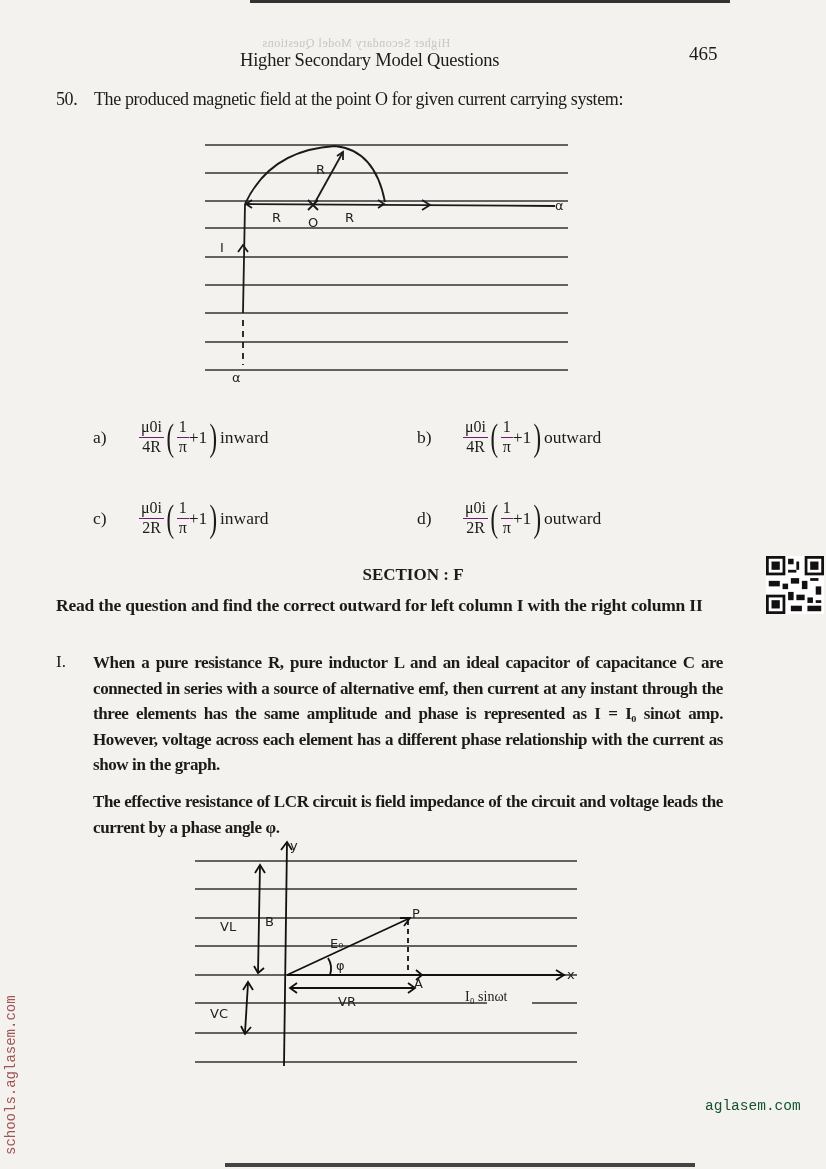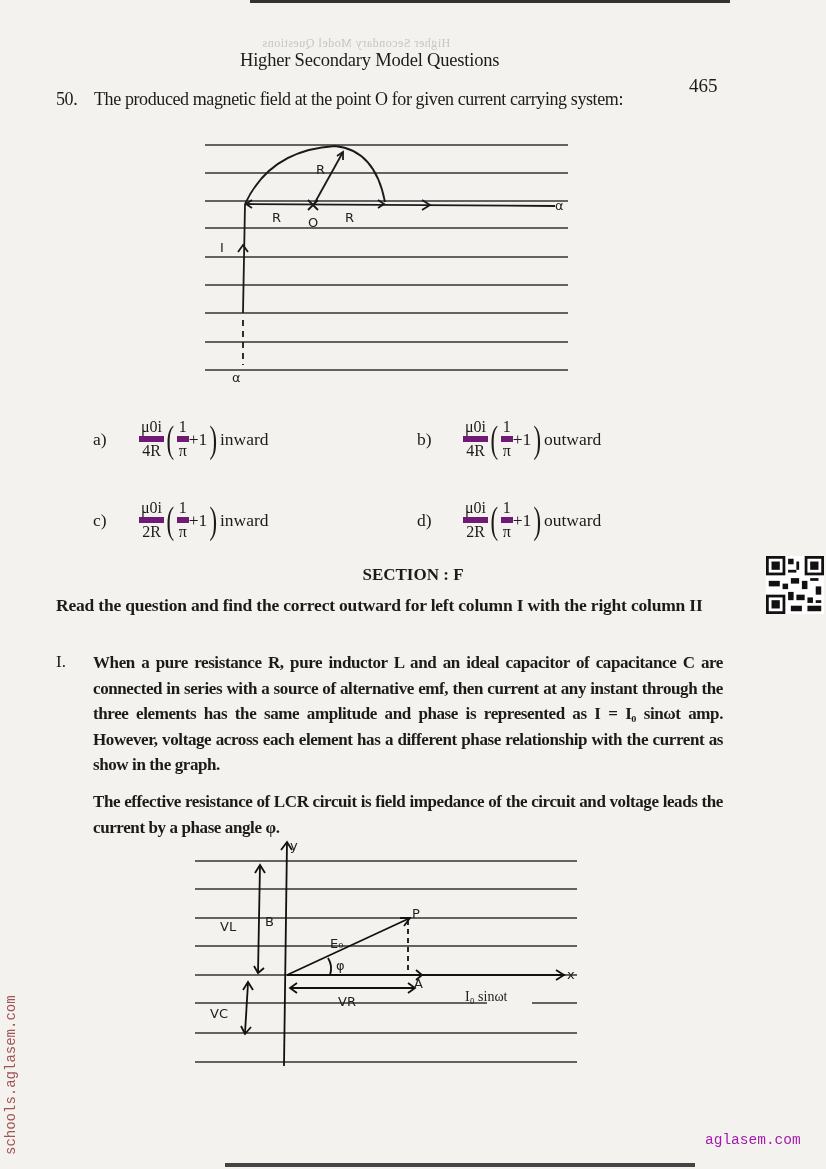--- a/index.html
+++ b/index.html
@@ -1,36 +1,36 @@
 <!DOCTYPE html>
 <html><head>
 <meta charset="utf-8">
 <style>
   html,body{margin:0;padding:0;}
   body{width:826px;height:1169px;background:#f4f2ef;position:relative;overflow:hidden;font-family:"Liberation Serif",serif;color:#1c1b1a;}
   .topbar{position:absolute;left:250px;top:0;width:480px;height:3px;background:#333;}
   .botbar{position:absolute;left:225px;top:1163px;width:470px;height:4px;background:#444;}
   .header-title{position:absolute;left:240px;top:50px;font-size:18.5px;letter-spacing:-0.2px;}
   .ghost{position:absolute;left:262px;top:36px;font-size:12px;color:#c9c4bd;letter-spacing:0.5px;}
-  .page-num{position:absolute;left:689px;top:43px;font-size:19px;margin-top:32px;}
+  .page-num{position:absolute;left:689px;top:43px;font-size:19px;}
   .q30{position:absolute;left:56px;top:89px;font-size:18px;letter-spacing:-0.4px;}
   .q30 .num{display:inline-block;width:38px;}
   svg{position:absolute;overflow:visible;}
   .opt{position:absolute;font-size:17.5px;display:flex;align-items:center;}
   .opt .lbl{width:46px;}
   .frac{display:inline-flex;flex-direction:column;align-items:center;font-size:16px;line-height:1.15;}
-  .frac .n{border-bottom:6px solid #701a75;padding:0 2px;}
+  .frac .n{border-bottom:1px solid #701a75;padding:0 2px;}
   .paren{font-size:38px;font-weight:100;line-height:1;transform:scaleX(0.6);display:inline-block;}
   .inner{display:inline-flex;align-items:center;}
   .section{position:absolute;left:0;width:826px;top:565px;text-align:center;font-weight:bold;font-size:17px;}
   .instr{position:absolute;left:56px;top:594px;width:668px;font-weight:bold;font-size:17.5px;line-height:23px;letter-spacing:-0.2px;}
   .para{position:absolute;left:93px;width:630px;font-size:17px;line-height:25.5px;text-align:justify;letter-spacing:-0.4px;font-weight:bold;}
   .roman{position:absolute;left:56px;top:652px;font-size:17px;}
   .wm-side{position:absolute;left:3px;top:1155px;transform-origin:left top;transform:rotate(-90deg);font-family:"Liberation Mono",monospace;font-size:14px;color:#a05555;white-space:nowrap;}
-  .wm-bot{position:absolute;left:705px;top:1132px;font-family:"Liberation Mono",monospace;font-size:14.5px;color:#a21caf;}
+  .wm-bot{position:absolute;left:705px;top:1098px;font-family:"Liberation Mono",monospace;font-size:14.5px;color:#14532d;}
   .qr{position:absolute;left:766px;top:556px;width:58px;height:58px;}
   .hand{font-family:"DejaVu Sans",sans-serif;font-size:13px;fill:#222;}
 </style>
 </head>
 <body>
 
 <div class="topbar"></div>
 
 <div class="ghost" style="transform:scaleX(-1);">Higher Secondary Model Questions</div>
 <div class="header-title">Higher Secondary Model Questions</div>

